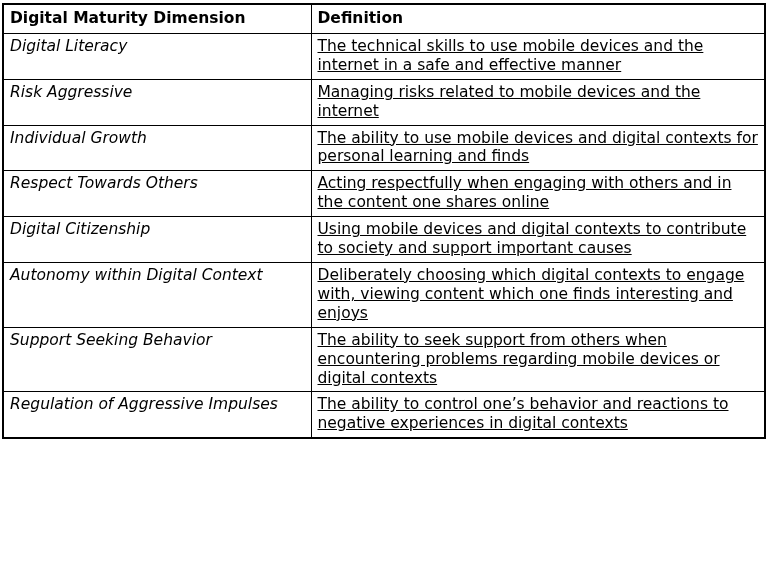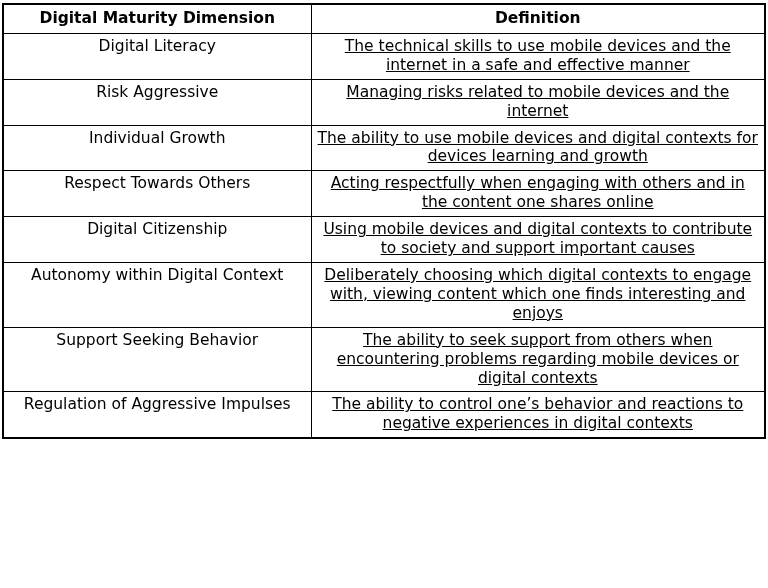--- a/index.html
+++ b/index.html
@@ -28,29 +28,30 @@
   }
   table.maturity col.c1 { width: 308px; }
   table.maturity col.c2 { width: 454px; }
   table.maturity th,
   table.maturity td {
     border: 1.5px solid #000;
     vertical-align: top;
     padding: 3px 6px 4px 6px;
     font-size: 15.5px;
     line-height: 1.22;
-    text-align: center;
+    text-align: left;
   }
   table.maturity thead th {
     font-weight: bold;
     font-size: 15.5px;
     padding-top: 4px;
     padding-bottom: 5px;
   }
   td.dim {
+    font-style: italic;
     font-size: 15.5px;
   }
   td.def {
     font-style: normal;
     text-decoration: underline;
   }
 </style>
 </head>
 <body>
 
@@ -70,21 +71,21 @@
       <tr>
         <td class="dim">Digital Literacy</td>
         <td class="def">The technical skills to use mobile devices and the internet in a safe and effective manner</td>
       </tr>
       <tr>
         <td class="dim">Risk Aggressive</td>
         <td class="def">Managing risks related to mobile devices and the internet</td>
       </tr>
       <tr>
         <td class="dim">Individual Growth</td>
-        <td class="def">The ability to use mobile devices and digital contexts for devices learning and growth</td>
+        <td class="def">The ability to use mobile devices and digital contexts for personal learning and finds</td>
       </tr>
       <tr>
         <td class="dim">Respect Towards Others</td>
         <td class="def">Acting respectfully when engaging with others and in the content one shares online</td>
       </tr>
       <tr>
         <td class="dim">Digital Citizenship</td>
         <td class="def">Using mobile devices and digital contexts to contribute to society and support important causes</td>
       </tr>
       <tr>

